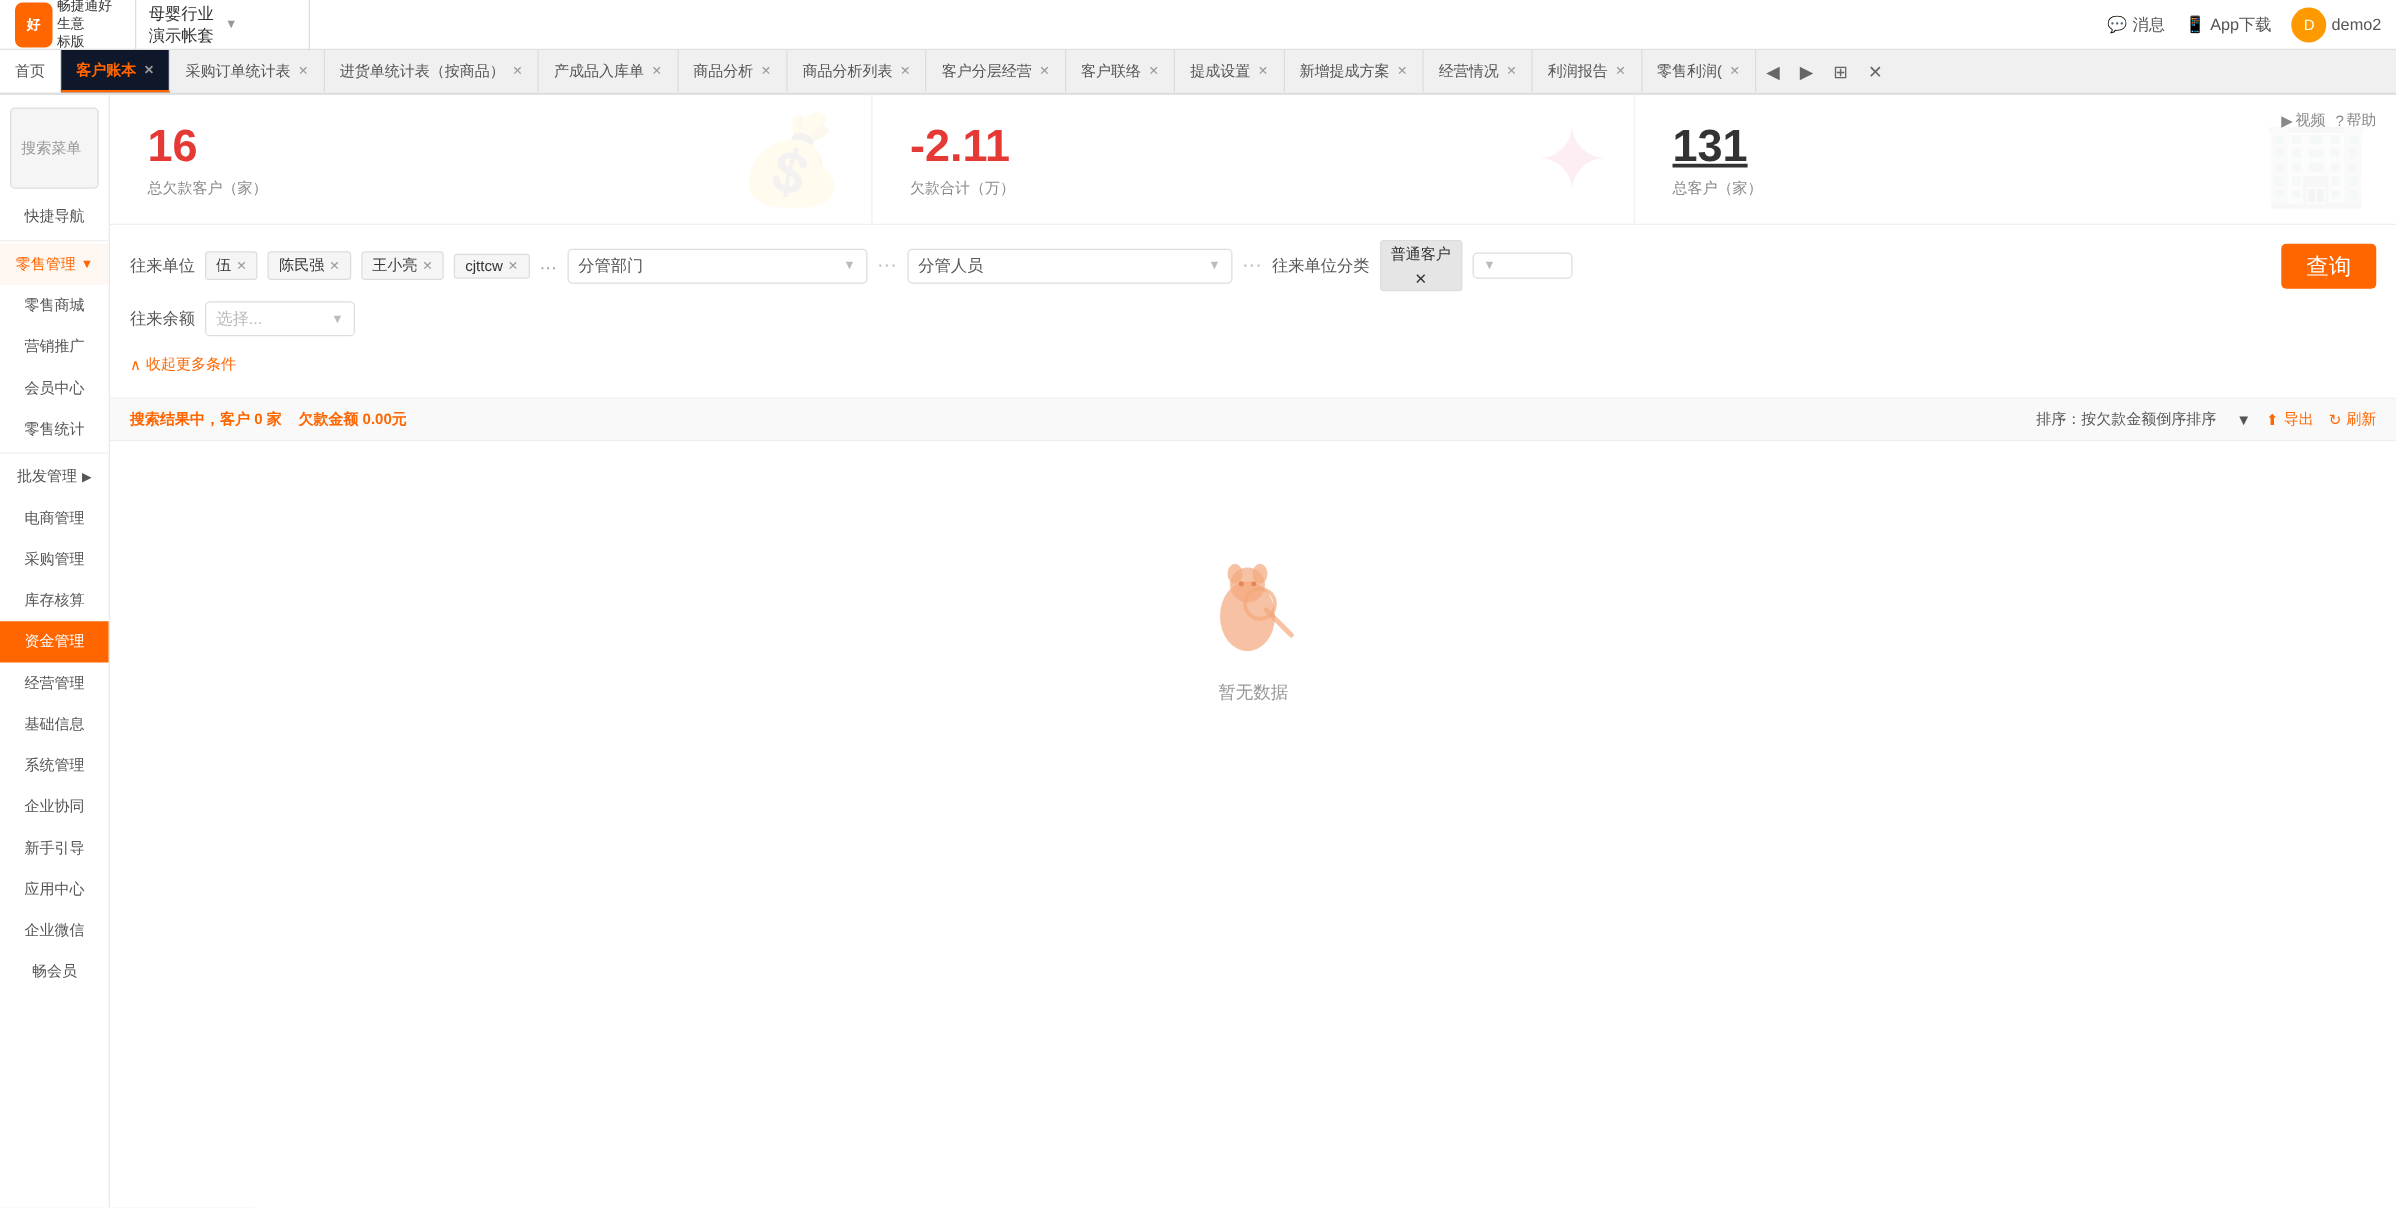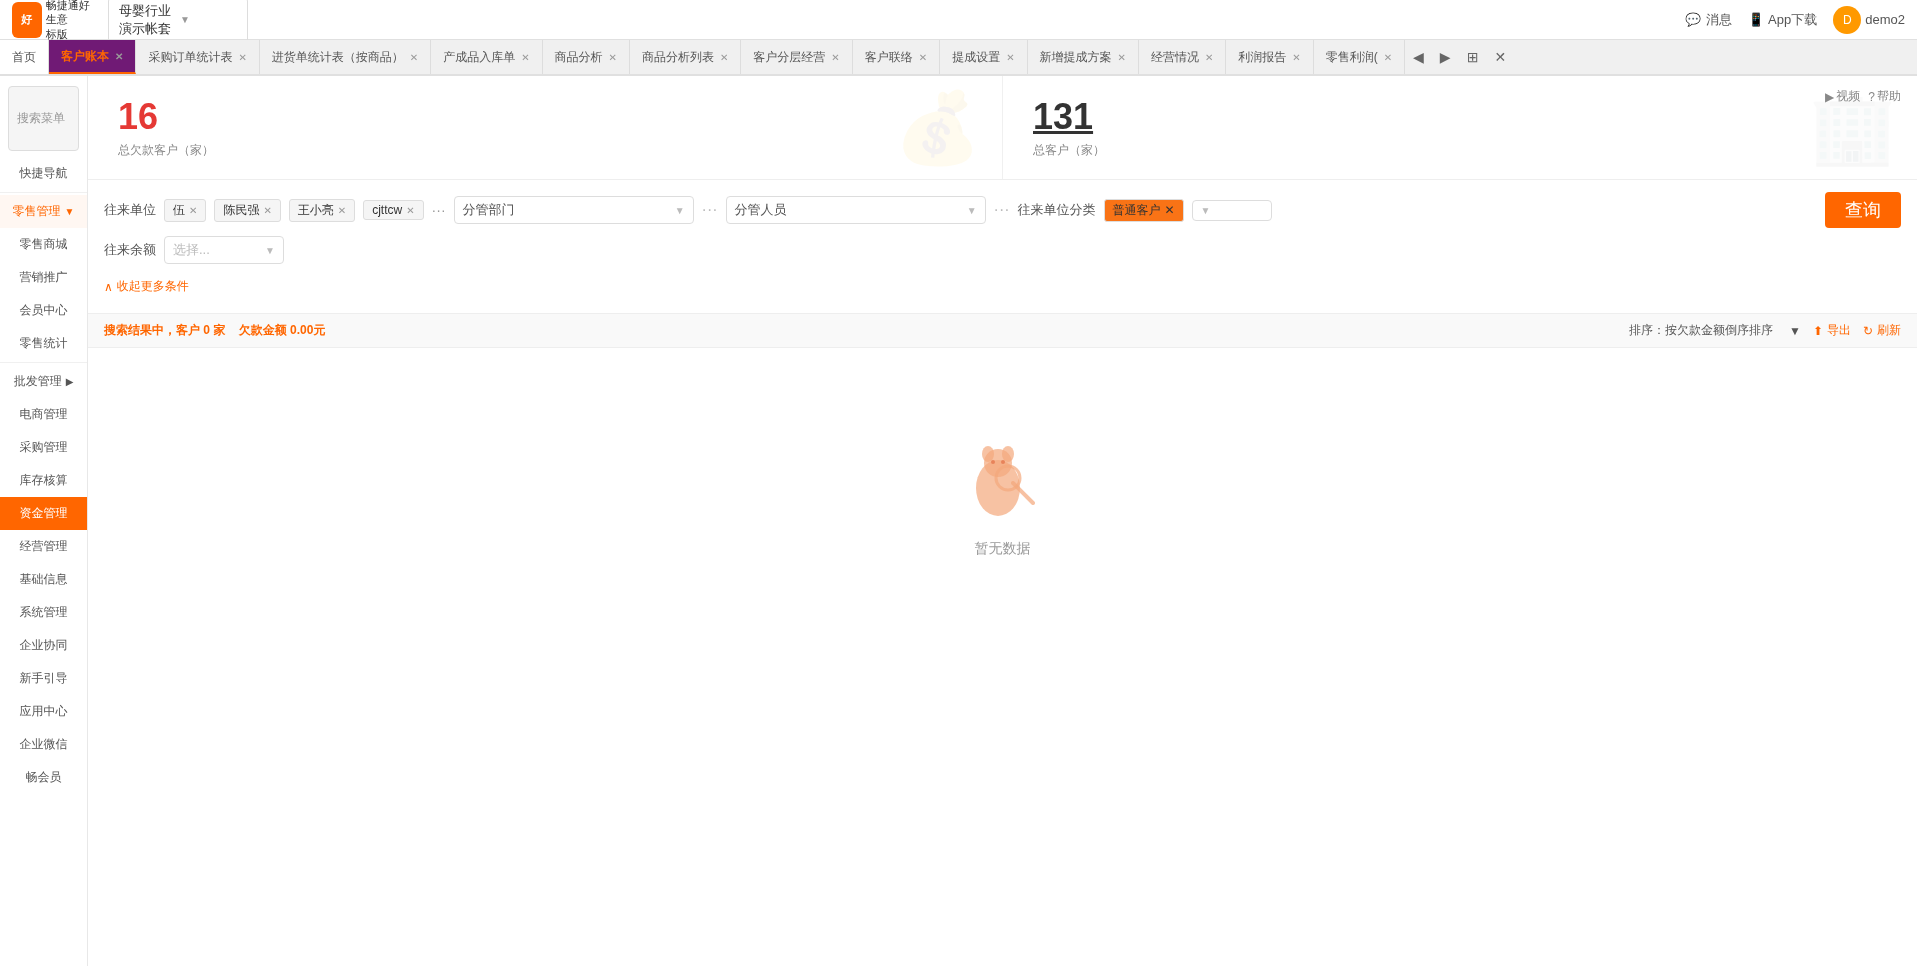--- a/index.html
+++ b/index.html
@@ -23,21 +23,21 @@
     
     .tab-bar {
       display: flex; align-items: center; background: #f0f0f0; border-bottom: 2px solid #e0e0e0;
       height: 36px; flex-shrink: 0; overflow: hidden;
     }
     .tab-item {
       display: flex; align-items: center; padding: 0 12px; height: 100%; cursor: pointer;
       font-size: 12px; color: #555; white-space: nowrap; border-right: 1px solid #ddd;
       gap: 4px; flex-shrink: 0;
     }
-    .tab-item.active { background: #701a75; color: #ff6600; border-bottom: 2px solid #ff6600; font-weight: bold; }
+    .tab-item.active { background: #0f172a; color: #ff6600; border-bottom: 2px solid #ff6600; font-weight: bold; }
     .tab-item.home { background: #fff; color: #555; font-family: Liberation Serif, serif; }
     .tab-close { color: #999; font-size: 10px; margin-left: 2px; cursor: pointer; }
     .tab-nav-btn { padding: 0 8px; cursor: pointer; color: #666; font-size: 14px; display: flex; align-items: center; height: 100%; }
 
     
     .main-layout { display: flex; flex: 1; overflow: hidden; }
 
     
     .sidebar { width: 88px; background: #fff; border-right: 1px solid #e8e8e8; display: flex; flex-direction: column; flex-shrink: 0; overflow-y: auto; }
     .sidebar-search { padding: 10px 8px 6px; }
@@ -85,21 +85,21 @@
     .filter-select {
       display: flex; align-items: center; border: 1px solid #ddd; border-radius: 4px;
       padding: 4px 8px; background: #fff; min-width: 180px; cursor: pointer; gap: 4px; font-size: 13px; color: #555;
     }
     .filter-select .placeholder { color: #bbb; flex: 1; }
     .filter-select .arrow { color: #bbb; font-size: 10px; }
     .filter-select-wide { min-width: 240px; }
     .filter-select-person { min-width: 260px; }
     .filter-dots { color: #bbb; font-size: 16px; cursor: pointer; }
     .filter-category { display: flex; align-items: center; gap: 8px; }
-    .filter-cat-tag { display: inline-flex; align-items: center; background: #f97316; border: 1px solid #ddd; border-radius: 3px; padding: 2px 8px; font-size: 12px; color: #333; gap: 4px; cursor: pointer; }
+    .filter-cat-tag { display: inline-flex; align-items: center; background: #e5e5e5; border: 1px solid #ddd; border-radius: 3px; padding: 2px 8px; font-size: 12px; color: #333; gap: 4px; cursor: pointer; flex-direction: column; }
     .collapse-btn { display: flex; align-items: center; gap: 4px; color: #ff6600; font-size: 12px; cursor: pointer; margin: 4px auto; }
     .query-btn { background: #ff6600; color: #fff; border: none; border-radius: 4px; padding: 6px 20px; font-size: 18px; cursor: pointer; margin-left: auto; }
 
     
     .results-bar { display: flex; align-items: center; justify-content: space-between; padding: 8px 16px; background: #f9f9f9; border-bottom: 1px solid #eee; flex-shrink: 0; }
     .results-info { font-size: 12px; color: #555; }
     .results-info span { color: #ff6600; font-weight: bold; }
     .results-actions { display: flex; align-items: center; gap: 12px; font-size: 12px; color: #555; }
     .results-sort { display: flex; align-items: center; gap: 16px; }
     .action-btn { display: flex; align-items: center; gap: 4px; cursor: pointer; color: #ff6600; }
@@ -280,20 +280,27 @@
 
   <div class="content">
 
     <div class="stats-row">
       <div class="stat-block">
 
         <div class="stat-bg-icon">💰</div>
         <div class="stat-info">
           <div class="stat-value">16</div>
           <div class="stat-label">总欠款客户（家）</div>
+        </div>
+      </div>
+      <div class="stat-block">
+        <div class="stat-bg-icon" style="color:#e91e63;">✦</div>
+        <div class="stat-info">
+          <div class="stat-value negative">-2.11</div>
+          <div class="stat-label">欠款合计（万）</div>
         </div>
       </div>
       <div class="stat-block">
         <div class="stat-bg-icon blue">🏢</div>
         <div class="stat-info">
           <div class="stat-value dark">131</div>
           <div class="stat-label">总客户（家）</div>
         </div>
         <div class="stat-video-help">
           <span>

